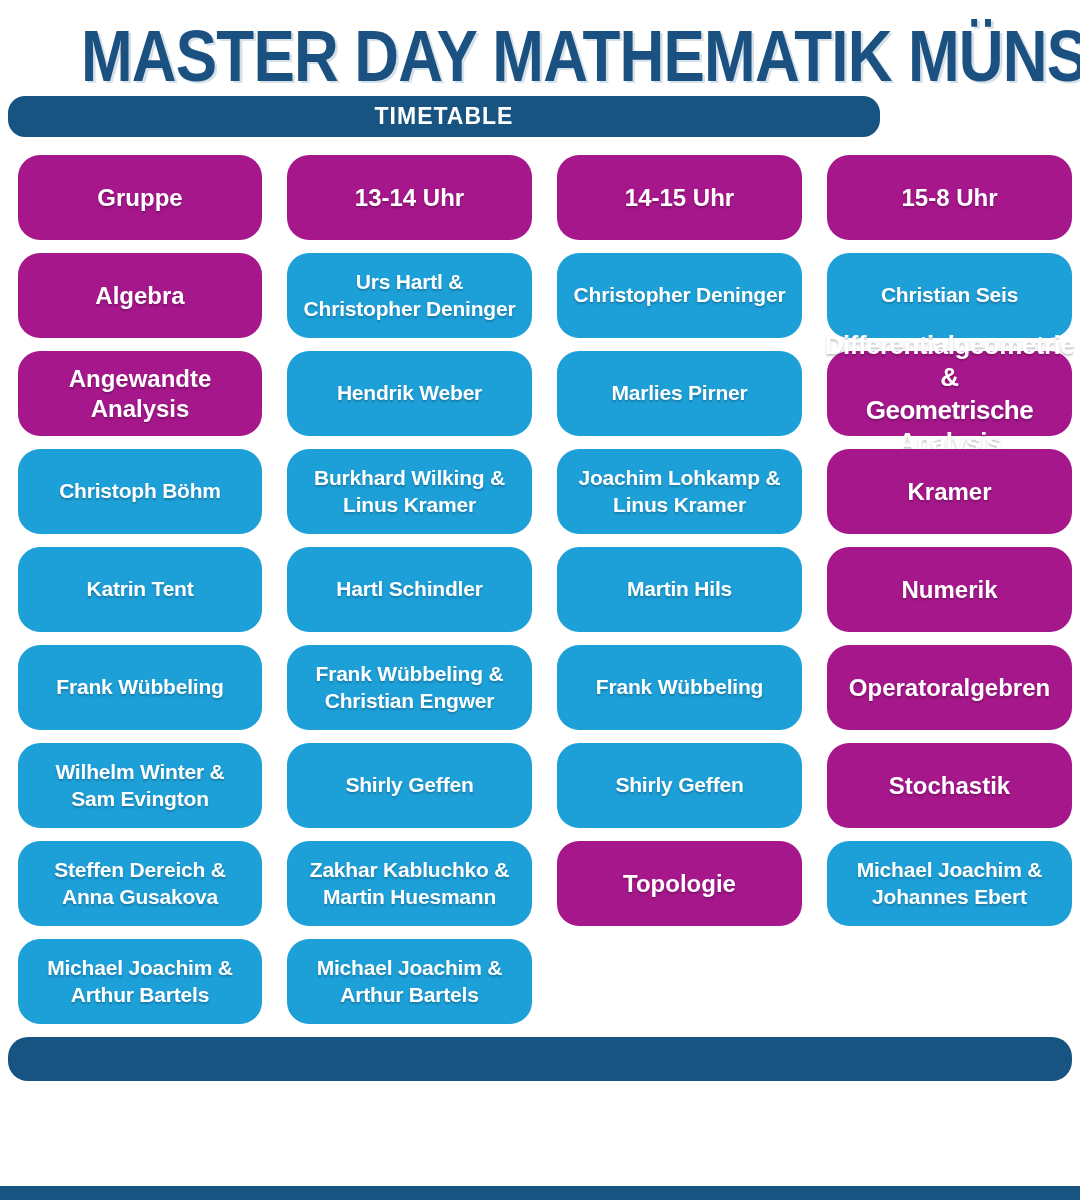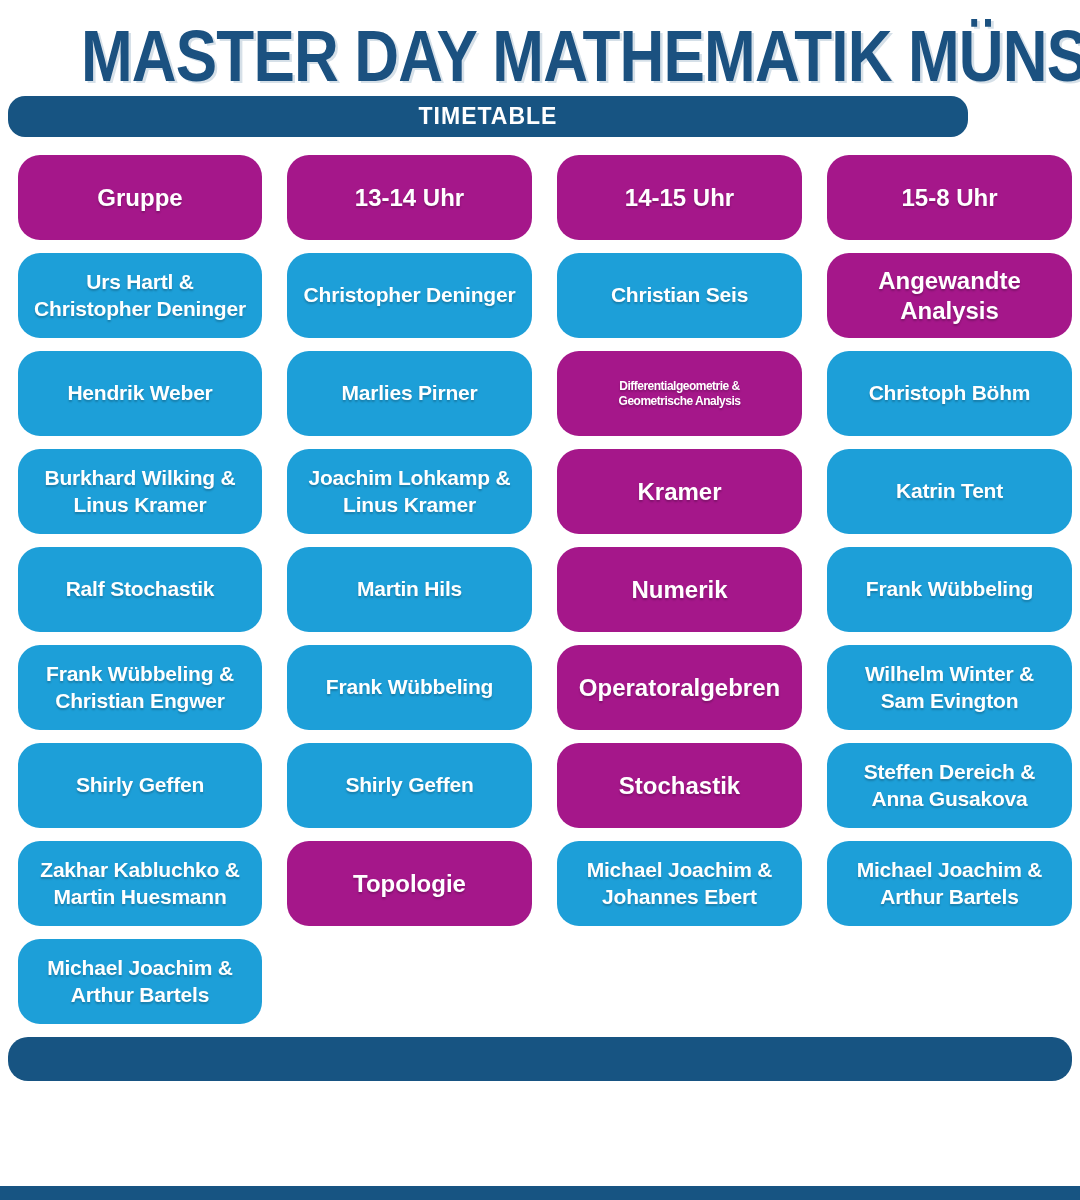--- a/index.html
+++ b/index.html
@@ -28,21 +28,21 @@
     white-space: nowrap;
     color: #1B5180;
     transform: scaleX(0.85);
     transform-origin: 50% 50%;
     text-shadow: 3px 2px 0 rgba(27, 81, 128, 0.18);
   }
   .banner {
     position: absolute;
     top: 96px;
     left: 8px;
-    width: 960px;
+    width: 872px;
     height: 41px;
     background: #175482;
     border-radius: 17px;
     display: flex;
     align-items: center;
     justify-content: center;
   }
   .banner span {
     color: #ffffff;
     font-weight: bold;
@@ -78,21 +78,21 @@
   .head, .group {
     background: #A5178A;
     font-size: 24px;
   }
   .slot {
     background: #1D9FD8;
     font-size: 21px;
     letter-spacing: -0.2px;
   }
   .small {
-    font-size: 12px;
+    font-size: 26px;
     letter-spacing: -0.5px;
   }
   .footer-bar {
     position: absolute;
     top: 1037px;
     left: 8px;
     width: 1064px;
     height: 44px;
     background: #175482;
     border-radius: 20px;
@@ -114,38 +114,39 @@
 
   <div class="banner">
     <span>TIMETABLE</span>
   </div>
 
   <div class="grid" id="grid">
       <div class="cell head">Gruppe</div>
       <div class="cell head">13-14 Uhr</div>
       <div class="cell head">14-15 Uhr</div>
       <div class="cell head">15-8 Uhr</div>
+      <div class="cell group">Algebra</div>
       <div class="cell slot">Urs Hartl &amp;
 Christopher Deninger</div>
       <div class="cell slot">Christopher Deninger</div>
       <div class="cell slot">Christian Seis</div>
       <div class="cell group">Angewandte
 Analysis</div>
       <div class="cell slot">Hendrik Weber</div>
       <div class="cell slot">Marlies Pirner</div>
       <div class="cell group small">Differentialgeometrie &amp;
 Geometrische Analysis</div>
       <div class="cell slot">Christoph Böhm</div>
       <div class="cell slot">Burkhard Wilking &amp;
 Linus Kramer</div>
       <div class="cell slot">Joachim Lohkamp &amp;
 Linus Kramer</div>
       <div class="cell group">Kramer</div>
       <div class="cell slot">Katrin Tent</div>
-      <div class="cell slot">Ralf Stochastik</div>
+      <div class="cell slot">Hartl Schindler</div>
       <div class="cell slot">Martin Hils</div>
       <div class="cell group">Numerik</div>
       <div class="cell slot">Frank Wübbeling</div>
       <div class="cell slot">Frank Wübbeling &amp;
 Christian Engwer</div>
       <div class="cell slot">Frank Wübbeling</div>
       <div class="cell group">Operatoralgebren</div>
       <div class="cell slot">Wilhelm Winter &amp;
 Sam Evington</div>
       <div class="cell slot">Shirly Geffen</div>

